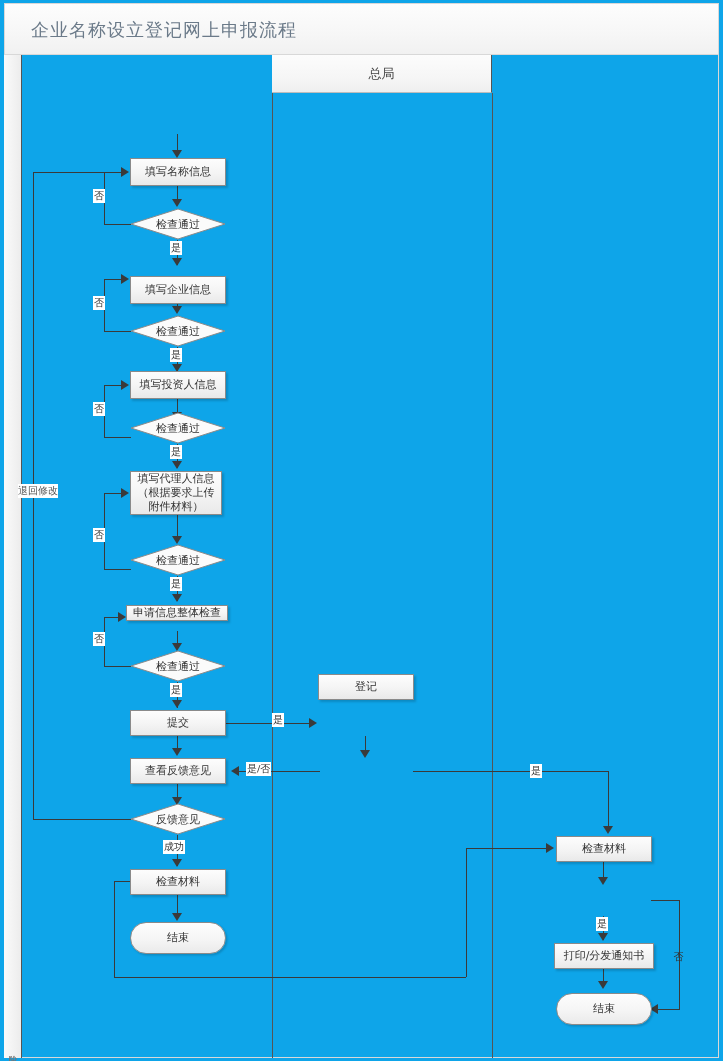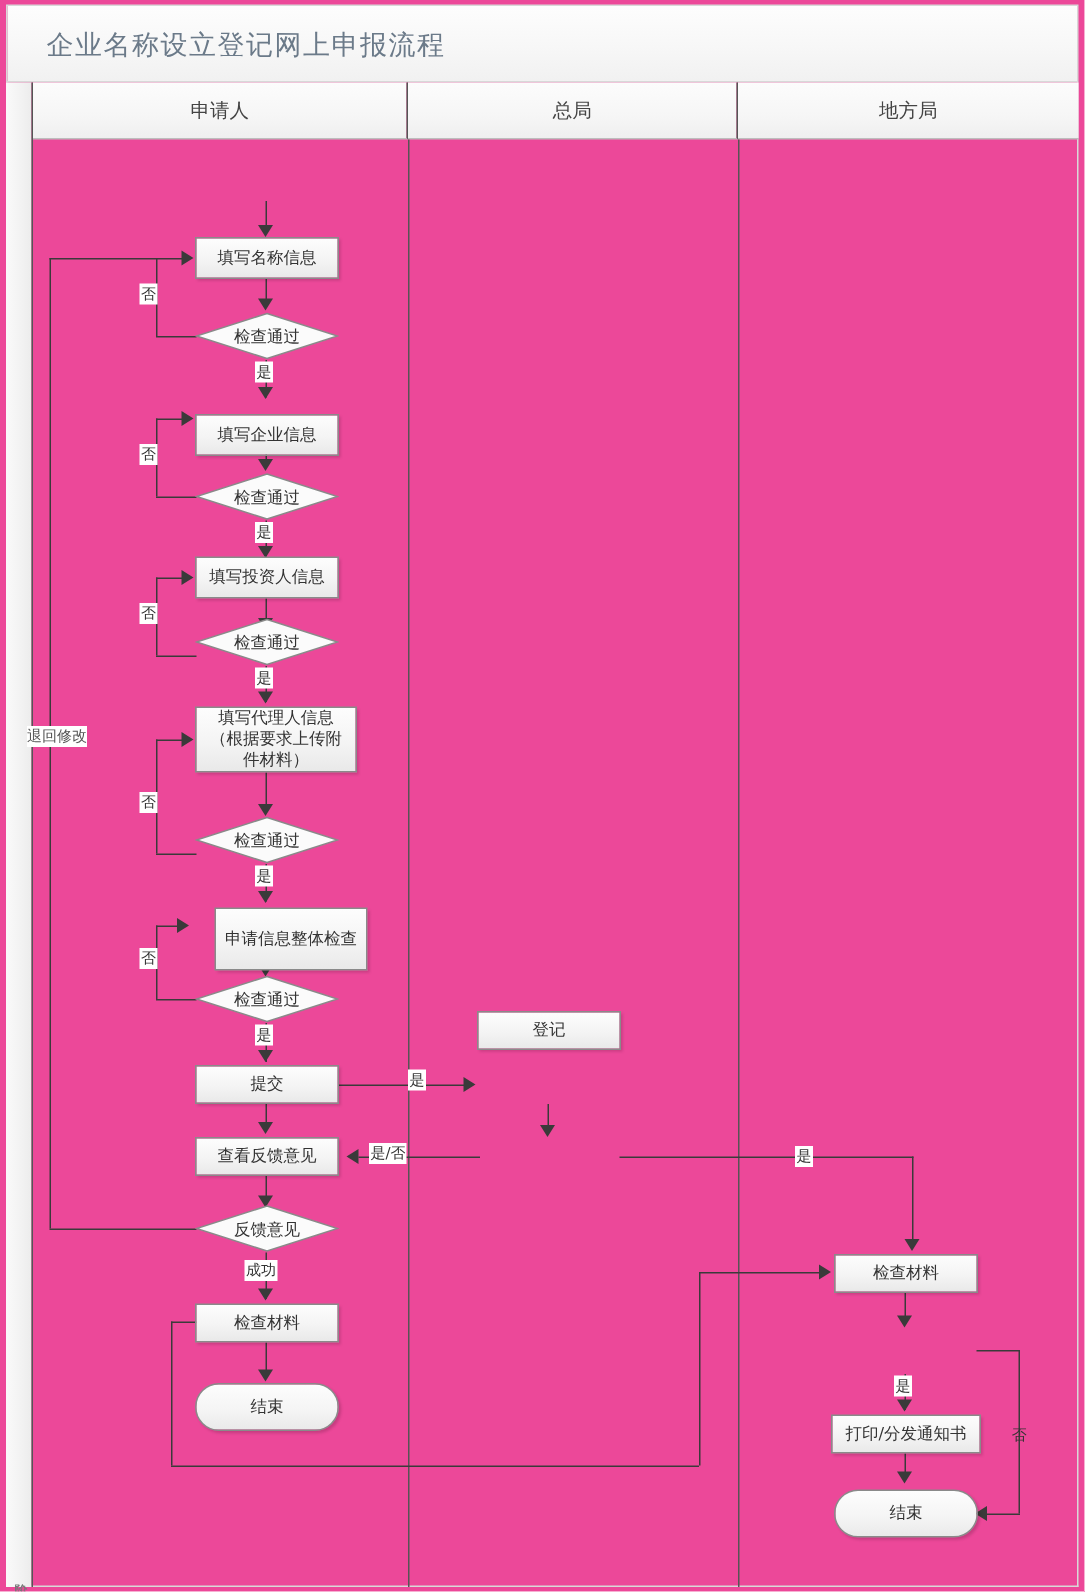--- a/index.html
+++ b/index.html
@@ -1,17 +1,17 @@
 <!DOCTYPE html>
 <html><head>
 <meta charset="utf-8">
 <style>
   html,body{margin:0;padding:0;background:#ffffff;}
   body{font-family:"DejaVu Sans","Liberation Sans",sans-serif;}
-  #page{position:relative;width:723px;height:1061px;overflow:hidden;background:#ec4899;}
+  #page{position:relative;width:723px;height:1061px;overflow:hidden;background:#0ea5e9;}
 
   
   #title-bar{position:absolute;left:4px;top:3px;width:715px;height:52px;
     background:linear-gradient(to bottom,#fdfdfd 0%,#f7f7f7 55%,#f1f1f1 100%);
     border:1px solid #d8d8d8;box-sizing:border-box;}
   #title-text{position:absolute;left:26px;top:14px;font-family:"DejaVu Serif","Liberation Serif",serif;
     font-size:18px;color:#6b7a89;letter-spacing:1px;white-space:nowrap;}
 
   
   #lane-area{position:absolute;left:4px;top:55px;width:715px;height:1003px;
@@ -78,28 +78,22 @@
   <div id="title-bar">
     <div id="title-text">企业名称设立登记网上申报流程</div>
   </div>
 
   <div id="lane-area"></div>
 
   <div id="phase-col">
     <div id="phase-label">阶段</div>
   </div>
 
-  <div class="lane-head" id="lane-head-1">
-    <span>申请人</span>
-  </div>
   <div class="lane-head" id="lane-head-2">
     <span>总局</span>
-  </div>
-  <div class="lane-head" id="lane-head-3">
-    <span>地方局</span>
   </div>
   <div class="lane-div" id="lane-div-1"></div>
   <div class="lane-div" id="lane-div-2"></div>
 
   <div class="ln lnv" style="left:177px;top:134px;height:19px;"></div>
   <div class="arr arr-d" style="left:172px;top:150px;"></div>
 
   <div class="node proc" style="left:130px;top:158px;width:96px;height:28px;">
     <span>填写名称信息</span>
   </div>
@@ -158,42 +152,42 @@
   </div>
   <div class="ln lnh" style="left:104px;top:437px;width:27px;"></div>
   <div class="ln lnv" style="left:104px;top:385px;height:52px;"></div>
   <div class="ln lnh" style="left:104px;top:385px;width:18px;"></div>
   <div class="arr arr-r" style="left:121px;top:380px;"></div>
   <div class="elbl" style="left:93px;top:402px;">否</div>
   <div class="ln lnv" style="left:177px;top:444px;height:24px;"></div>
   <div class="arr arr-d" style="left:172px;top:461px;"></div>
   <div class="elbl" style="left:170px;top:445px;">是</div>
 
-  <div class="node proc" style="left:130px;top:471px;width:108px;height:44px;padding:2px 4px;">
+  <div class="node proc" style="left:130px;top:471px;width:92px;height:44px;padding:2px 4px;">
     <span>填写代理人信息（根据要求上传附件材料）</span>
   </div>
   <div class="ln lnv" style="left:177px;top:515px;height:26px;"></div>
   <div class="arr arr-d" style="left:172px;top:536px;"></div>
 
   <div class="dia-wrap" style="left:130px;top:544px;width:96px;height:32px;">
     <svg width="96" height="32">
         <polygon points="48,1 95,16 48,31 1,16" fill="#fbfbfb" stroke="#8a8a8a" stroke-width="1"></polygon>
       </svg>
     <div class="dia-txt">检查通过</div>
   </div>
   <div class="ln lnh" style="left:104px;top:569px;width:27px;"></div>
   <div class="ln lnv" style="left:104px;top:493px;height:76px;"></div>
   <div class="ln lnh" style="left:104px;top:493px;width:18px;"></div>
   <div class="arr arr-r" style="left:121px;top:488px;"></div>
   <div class="elbl" style="left:93px;top:528px;">否</div>
   <div class="ln lnv" style="left:177px;top:576px;height:25px;"></div>
   <div class="arr arr-d" style="left:172px;top:594px;"></div>
   <div class="elbl" style="left:170px;top:577px;">是</div>
 
-  <div class="node proc" style="left:143px;top:605px;width:102px;height:42px;">
+  <div class="node proc" style="left:126px;top:605px;width:102px;height:16px;">
     <span>申请信息整体检查</span>
   </div>
   <div class="ln lnv" style="left:177px;top:631px;height:16px;"></div>
   <div class="arr arr-d" style="left:172px;top:643px;"></div>
 
   <div class="dia-wrap" style="left:130px;top:650px;width:96px;height:32px;">
     <svg width="96" height="32">
         <polygon points="48,1 95,16 48,31 1,16" fill="#fbfbfb" stroke="#8a8a8a" stroke-width="1"></polygon>
       </svg>
     <div class="dia-txt">检查通过</div>

